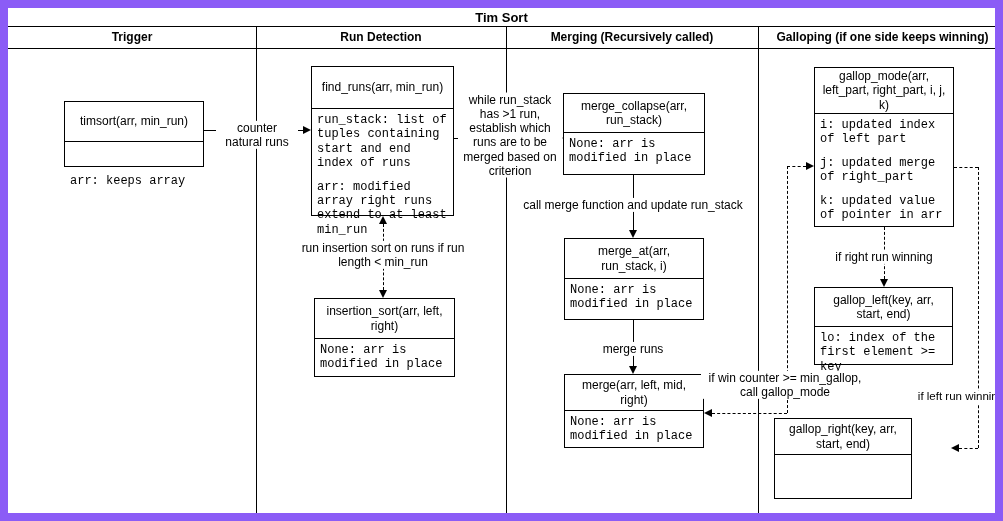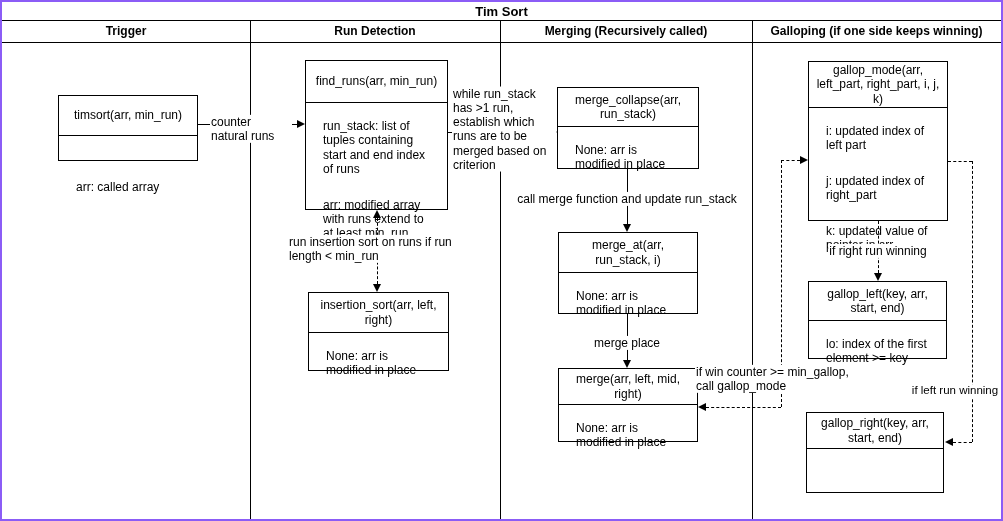--- a/index.html
+++ b/index.html
@@ -1,32 +1,32 @@
 <!DOCTYPE html>
 <html><head>
 <meta charset="utf-8">
 <style>
   html,body{margin:0;padding:0;background:#fff;}
   body{font-family:"Liberation Sans", sans-serif;color:#000;}
-  .frame{position:relative;width:1003px;height:521px;box-sizing:border-box;border:2px solid #8b5cf6;background:#fff;overflow:hidden;}
+  .frame{position:relative;width:1003px;height:521px;box-sizing:border-box;border:8px solid #8b5cf6;background:#fff;overflow:hidden;}
   .titlebar{position:absolute;left:0;top:0;width:100%;height:18px;display:flex;align-items:center;justify-content:center;font-size:13px;font-weight:bold;z-index:5;}
   .lanehead{position:absolute;top:18px;height:22px;display:flex;align-items:center;justify-content:center;font-size:12px;font-weight:bold;z-index:5;box-sizing:border-box;}
   .ln{position:absolute;z-index:2;}
   .h{border-top:1px solid #000;height:0;}
   .v{border-left:1px solid #000;width:0;}
   .hd{border-top:1px dashed #000;height:0;}
   .vd{border-left:1px dashed #000;width:0;}
   .grid{z-index:1;}
   .node{position:absolute;background:#fff;border:1px solid #000;box-sizing:border-box;z-index:3;display:flex;flex-direction:column;font-size:12px;line-height:1.2;}
   .node-title{border-bottom:1px solid #000;display:flex;align-items:center;justify-content:center;text-align:center;padding:2px 5px;box-sizing:border-box;flex:0 0 auto;}
   .node-body{padding:4px 5px;text-align:left;box-sizing:border-box;flex:1;display:flex;flex-direction:column;justify-content:flex-start;}
   .node-body.vcenter{justify-content:center;}
-  .para{margin:12px;}
+  .para{margin:0;font-family:Liberation Mono, monospace;}
   .para + .para{margin-top:9px;}
-  .elabel{position:absolute;transform:translate(-50%,-50%);background:#fff;z-index:4;font-size:12px;line-height:1.18;padding:0 1px;}
+  .elabel{position:absolute;transform:translate(-50%,-50%);background:#fff;text-align:center;z-index:4;font-size:12px;line-height:1.18;padding:0 1px;}
   .nowrap{white-space:nowrap;}
   .ah{position:absolute;width:0;height:0;z-index:2;}
   .ah.r{border-top:4px solid transparent;border-bottom:4px solid transparent;border-left:8px solid #000;}
   .ah.l{border-top:4px solid transparent;border-bottom:4px solid transparent;border-right:8px solid #000;}
   .ah.d{border-left:4px solid transparent;border-right:4px solid transparent;border-top:8px solid #000;}
   .ah.u{border-left:4px solid transparent;border-right:4px solid transparent;border-bottom:8px solid #000;}
 </style>
 </head>
 <body>
 
@@ -41,29 +41,29 @@
   <div class="lanehead" style="left:750px;width:249px;">Galloping (if one side keeps winning)</div>
   <div class="ln h grid" style="left:0;top:40px;width:999px;"></div>
 
   <div class="ln v grid" style="left:248px;top:18px;height:499px;"></div>
   <div class="ln v grid" style="left:498px;top:18px;height:499px;"></div>
   <div class="ln v grid" style="left:750px;top:18px;height:499px;"></div>
 
   <div class="node" style="left:56px;top:93px;width:140px;height:66px;gap:28px;">
     <div class="node-title" style="height:40px;">timsort(arr, min_run)</div>
     <div class="node-body vcenter">
-      <div class="para">arr: called array</div>
+      <div class="para">arr: keeps array</div>
     </div>
   </div>
 
   <div class="node" style="left:303px;top:58px;width:143px;height:150px;">
     <div class="node-title" style="height:42px;text-align:center;">find_runs(arr, min_run)</div>
     <div class="node-body">
       <div class="para">run_stack: list of tuples containing start and end index of runs</div>
-      <div class="para">arr: modified array with runs extend to at least min_run</div>
+      <div class="para">arr: modified array right runs extend to at least min_run</div>
     </div>
   </div>
 
   <div class="node" style="left:306px;top:290px;width:141px;height:79px;">
     <div class="node-title" style="height:40px;">insertion_sort(arr, left, right)</div>
     <div class="node-body">
       <div class="para">None: arr is modified in place</div>
     </div>
   </div>
 
@@ -85,33 +85,33 @@
     <div class="node-title" style="height:36px;padding:2px 16px;">merge(arr, left, mid, right)</div>
     <div class="node-body">
       <div class="para">None: arr is modified in place</div>
     </div>
   </div>
 
   <div class="node" style="left:806px;top:59px;width:140px;height:160px;">
     <div class="node-title" style="height:46px;">gallop_mode(arr, left_part, right_part, i, j, k)</div>
     <div class="node-body">
       <div class="para">i: updated index of left part</div>
-      <div class="para">j: updated index of right_part</div>
+      <div class="para">j: updated merge of right_part</div>
       <div class="para">k: updated value of pointer in arr</div>
     </div>
   </div>
 
   <div class="node" style="left:806px;top:279px;width:139px;height:78px;">
     <div class="node-title" style="height:39px;">gallop_left(key, arr, start, end)</div>
     <div class="node-body">
       <div class="para">lo: index of the first element &gt;= key</div>
     </div>
   </div>
 
-  <div class="node" style="left:804px;top:410px;width:138px;height:81px;">
+  <div class="node" style="left:766px;top:410px;width:138px;height:81px;">
     <div class="node-title" style="height:36px;">gallop_right(key, arr, start, end)</div>
   </div>
 
   <div class="ln h" style="left:196px;top:122px;width:100px;"></div>
   <div class="ah r" style="left:295px;top:118px;"></div>
   <div class="elabel" style="left:249px;top:127px;width:80px;">counter natural runs</div>
 
   <div class="ln h" style="left:446px;top:130px;width:101px;"></div>
   <div class="ah r" style="left:547px;top:126px;"></div>
   <div class="elabel" style="left:502px;top:127px;width:102px;">while run_stack has &gt;1 run, establish which runs are to be merged based on criterion</div>
@@ -120,21 +120,21 @@
   <div class="ah u" style="left:371px;top:208px;"></div>
   <div class="ah d" style="left:371px;top:282px;"></div>
   <div class="elabel" style="left:375px;top:247px;width:176px;">run insertion sort on runs if run length &lt; min_run</div>
 
   <div class="ln v" style="left:625px;top:167px;height:55px;"></div>
   <div class="ah d" style="left:621px;top:222px;"></div>
   <div class="elabel nowrap" style="left:625px;top:197px;">call merge function and update run_stack</div>
 
   <div class="ln v" style="left:625px;top:312px;height:46px;"></div>
   <div class="ah d" style="left:621px;top:358px;"></div>
-  <div class="elabel nowrap" style="left:625px;top:341px;">merge place</div>
+  <div class="elabel nowrap" style="left:625px;top:341px;">merge runs</div>
 
   <div class="ah l" style="left:696px;top:401px;"></div>
   <div class="ln hd" style="left:704px;top:405px;width:75px;"></div>
   <div class="ln vd" style="left:779px;top:158px;height:247px;"></div>
   <div class="ln hd" style="left:779px;top:158px;width:19px;"></div>
   <div class="ah r" style="left:798px;top:154px;"></div>
   <div class="elabel" style="left:777px;top:377px;width:166px;">if win counter &gt;= min_gallop, call gallop_mode</div>
 
   <div class="ln vd" style="left:876px;top:219px;height:52px;"></div>
   <div class="ah d" style="left:872px;top:271px;"></div>

